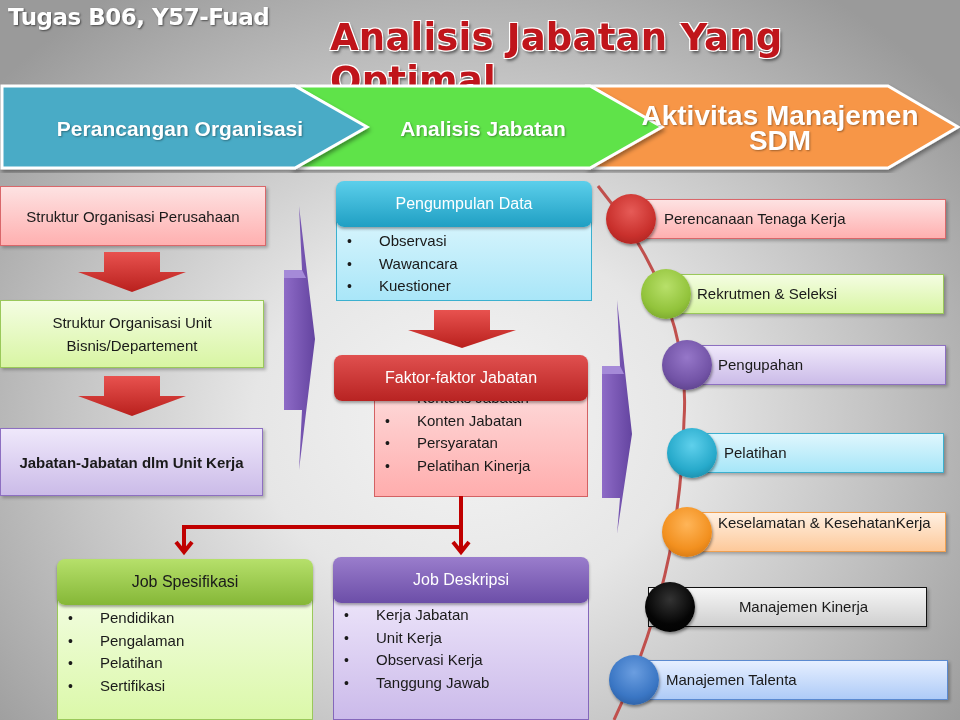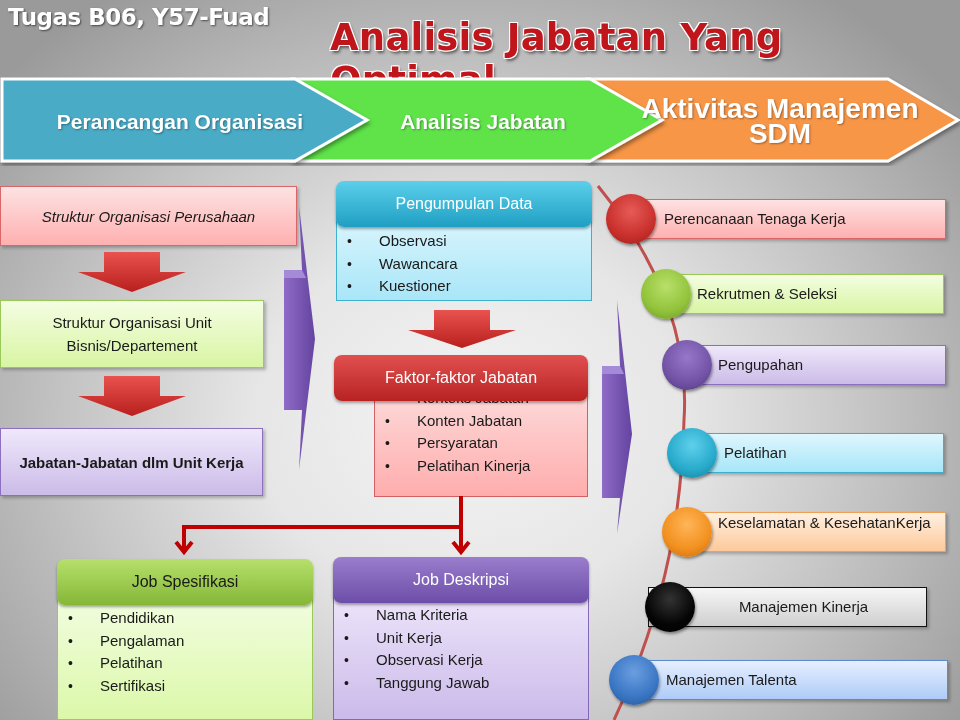--- a/index.html
+++ b/index.html
@@ -19,21 +19,21 @@
     text-shadow: 1px 1px 2px rgba(0,0,0,0.55);
   }
   .main-title {
     left: 330px; top: 16px;
     font-family: "DejaVu Sans", sans-serif; font-weight: bold;
     font-size: 37px; color: #c0151b; letter-spacing: 0.2px;
     text-shadow: 1px 1px 0 #fff, -1px -1px 0 #fff, 1px -1px 0 #fff, -1px 1px 0 #fff, 2px 3px 3px rgba(0,0,0,0.5);
   }
 
   
-  .chev-wrap { left: 0; top: 76px; width: 960px; height: 90px; }
+  .chev-wrap { left: 0; top: 83px; width: 960px; height: 90px; }
   .chev-wrap svg { position: absolute; left: 0; top: 0; }
   .chev-label {
     position: absolute; color: #fff; font-weight: bold;
     font-family: "Liberation Sans", sans-serif;
     text-align: center; line-height: 27px;
     text-shadow: 1px 1px 2px rgba(0,0,0,0.35);
   }
 
   
   .box {
@@ -105,21 +105,21 @@
     <polygon points="2,3 295,3 367,44 295,85 2,85" fill="#4aabc6" stroke="#fff" stroke-width="3" filter="url(#sh)"></polygon>
   </svg>
   <div class="chev-label" style="left:20px; top:32px; width:320px; font-size:21px;">Perancangan Organisasi</div>
   <div class="chev-label" style="left:368px; top:32px; width:230px; font-size:21px;">Analisis Jabatan</div>
   <div class="chev-label" style="left:640px; top:20px; width:280px; font-size:28px; line-height:25px;">
     <div>Aktivitas Manajemen</div>
     <div>SDM</div>
   </div>
 </div>
 
-<div class="box red" style="left:0; top:186px; width:297px; height:60px;font-style:italic;">
+<div class="box red" style="left:0; top:186px; width:266px; height:60px;">
   <span>Struktur Organisasi Perusahaan</span>
 </div>
 <svg class="down-arrow" style="left:76px; top:252px;" width="112" height="42">
   <defs>
       <linearGradient id="ra" x1="0" y1="0" x2="0" y2="1">
         <stop offset="0" stop-color="#e8524f"></stop>
         <stop offset="1" stop-color="#b9201d"></stop>
       </linearGradient>
     </defs>
   <polygon points="28,0 84,0 84,20 110,20 56,40 2,20 28,20" fill="url(#ra)"></polygon>
@@ -193,21 +193,21 @@
       <li>Pelatihan</li>
       <li>Sertifikasi</li>
     </ul>
   </div>
   <div class="head" style="height:46px;">Job Spesifikasi</div>
 </div>
 
 <div class="card c-purple" style="left:333px; top:557px; width:256px; height:163px;">
   <div class="body" style="top:36px; padding-top:10px;">
     <ul>
-      <li>Nama Kriteria</li>
+      <li>Kerja Jabatan</li>
       <li>Unit Kerja</li>
       <li>Observasi Kerja</li>
       <li>Tanggung Jawab</li>
     </ul>
   </div>
   <div class="head">Job Deskripsi</div>
 </div>
 
 <svg class="timeline" width="960" height="720" style="pointer-events:none;">
   <path d="M598,186 C650,250 690,330 684,420 C682,500 670,600 614,720" fill="none" stroke="#c0504d" stroke-width="3"></path>

